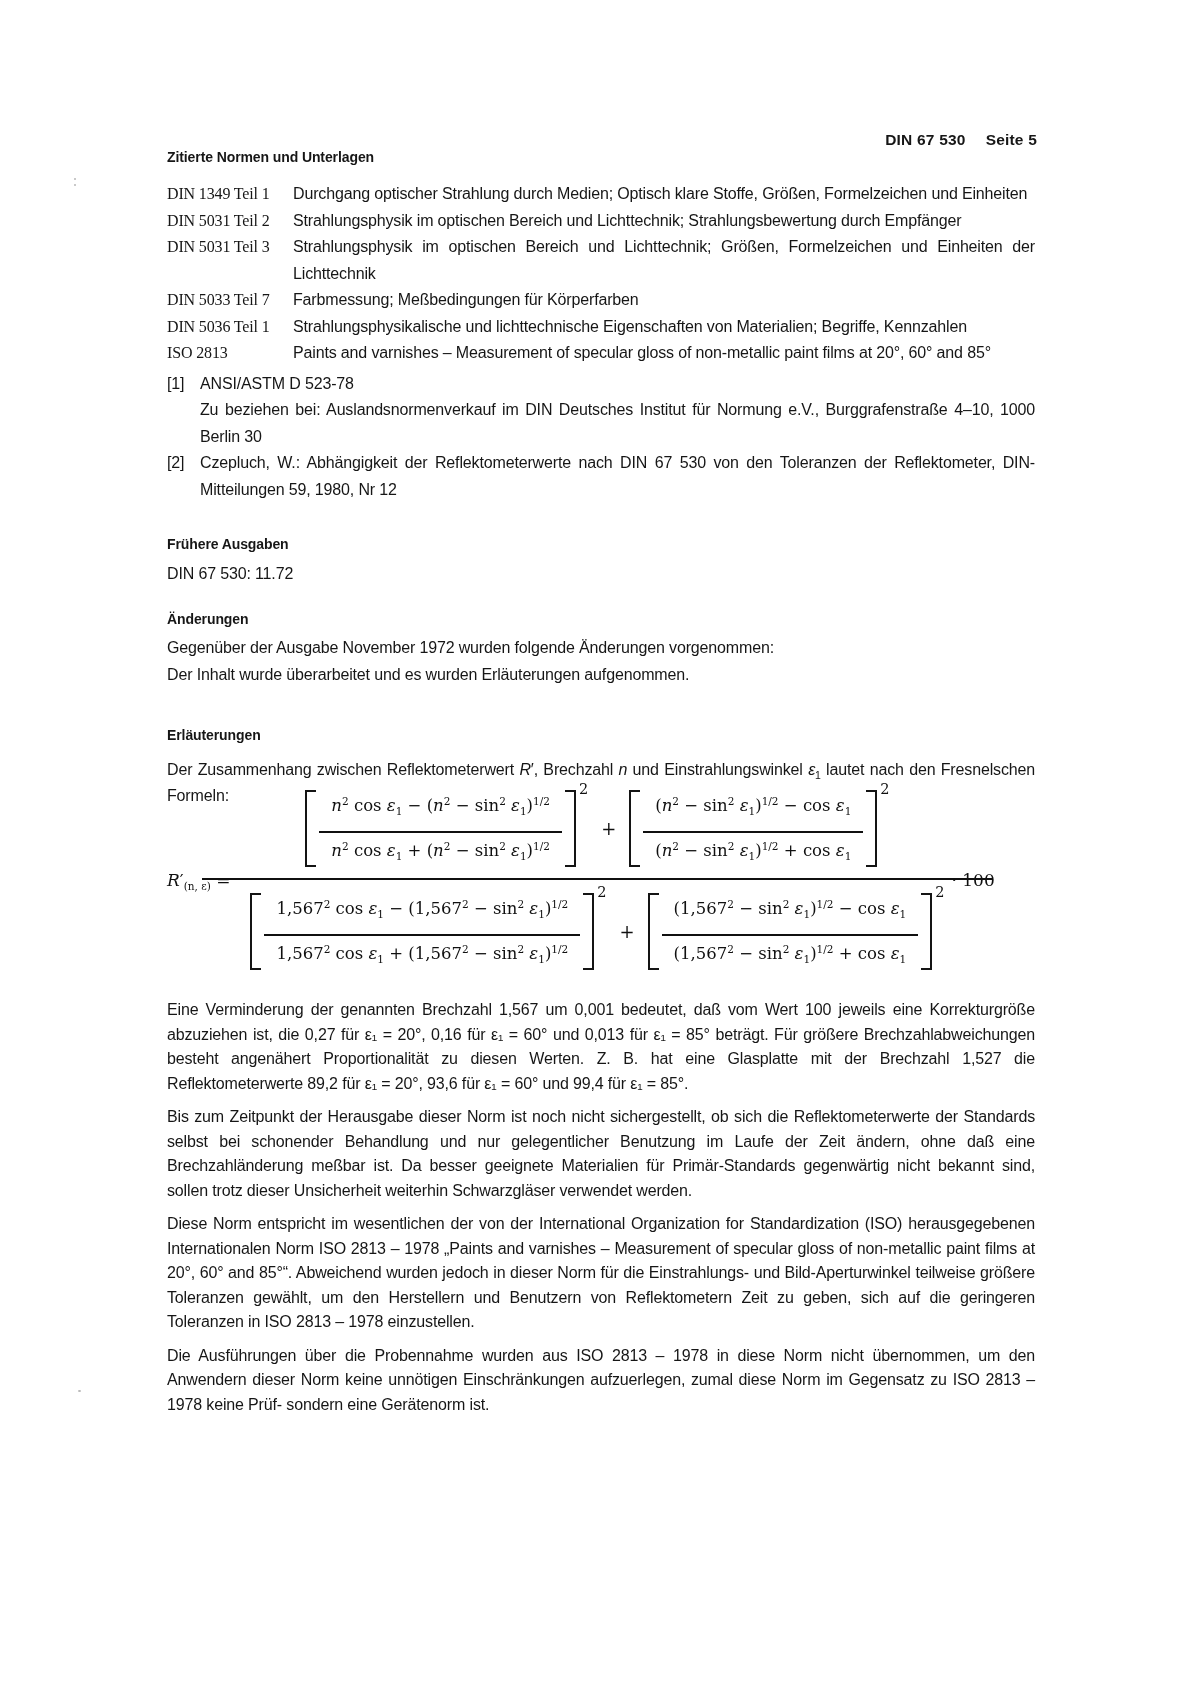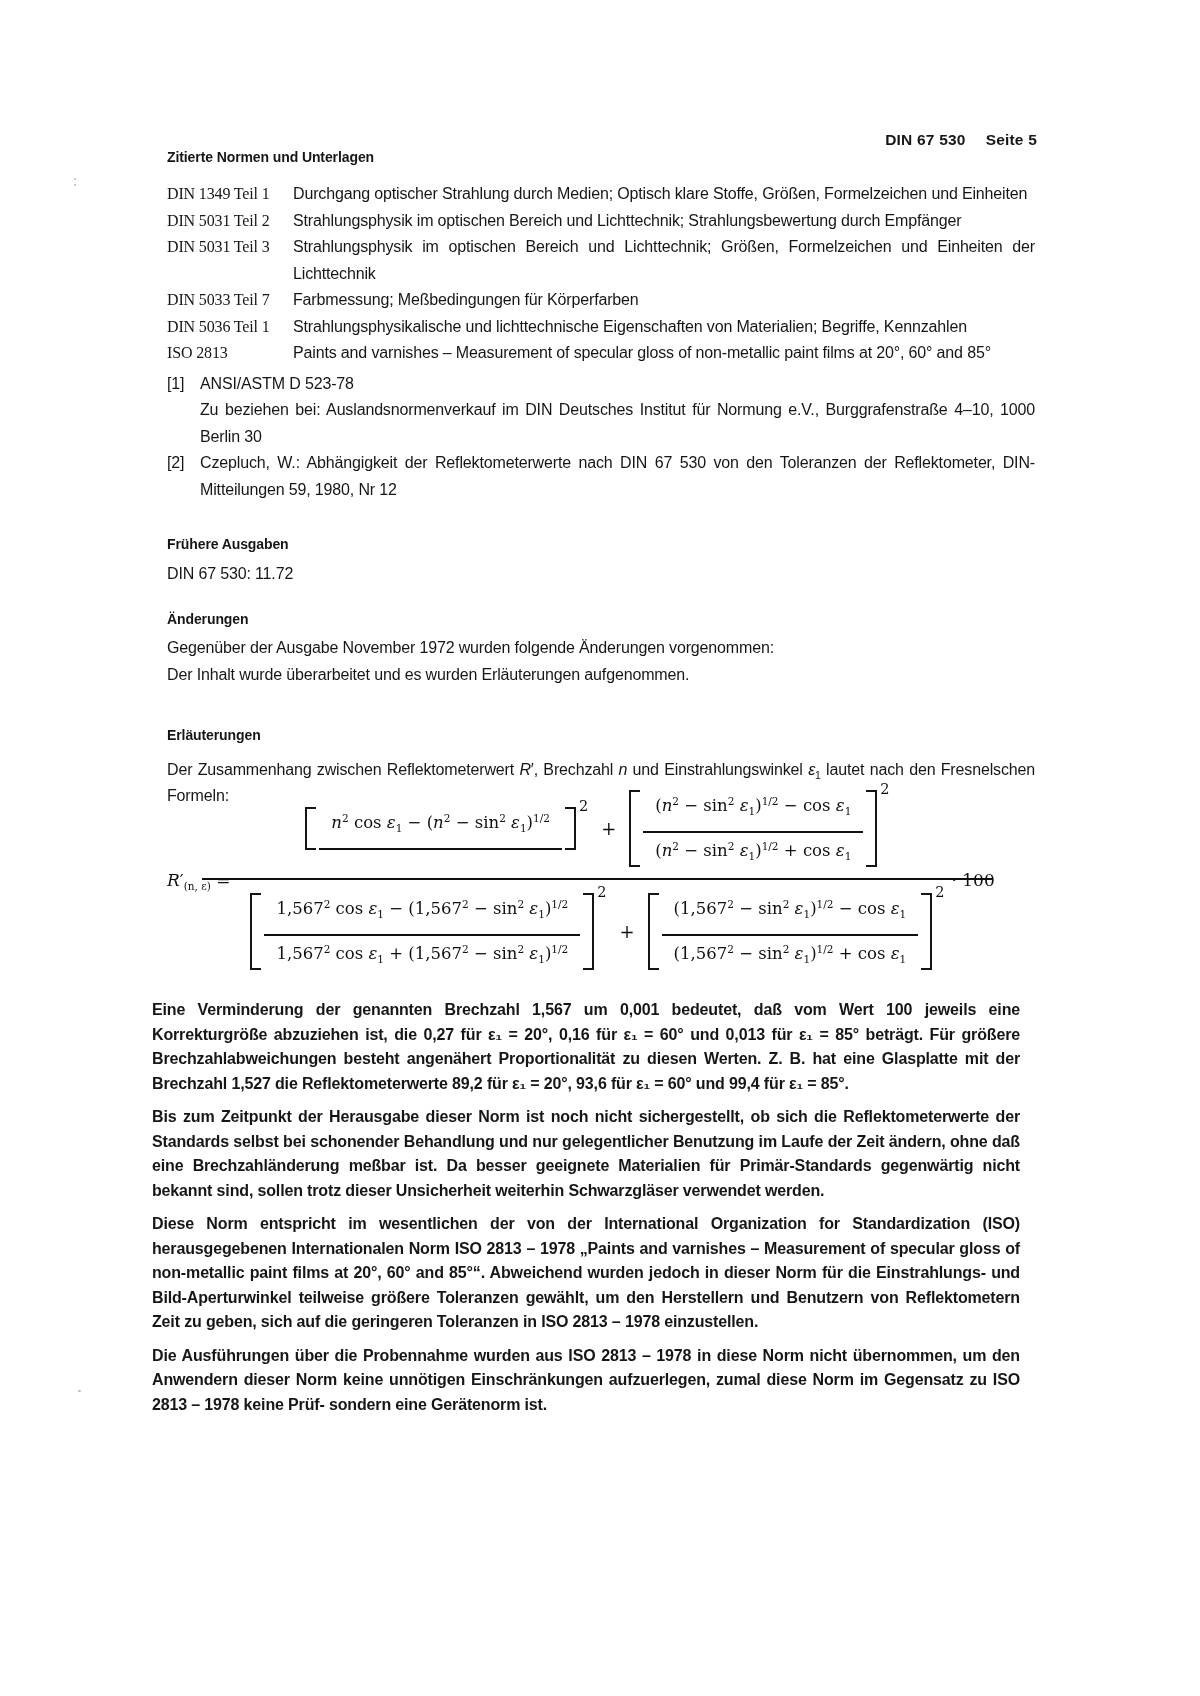--- a/index.html
+++ b/index.html
@@ -50,21 +50,21 @@
   .brR{border-left:none;margin-left:3px;}
   .brExp{align-self:flex-start;font-size:14.5px;margin:-9px 0 0 3px;}
   .plus{margin:0 11px;font-size:18px;}
   .frac{display:flex;flex-direction:column;align-items:center;}
   .frac .ft{align-self:stretch;text-align:center;border-bottom:2px solid #101010;padding:4px 12px 13px;line-height:24px;white-space:nowrap;}
   .frac .fb{align-self:stretch;text-align:center;padding:6px 12px 4px;line-height:24px;white-space:nowrap;}
   .formula i{font-style:italic;}
   sup{font-size:10.5px;line-height:0;vertical-align:6px;}
   sub{font-size:10.5px;line-height:0;vertical-align:-4px;}
   
-  .paras{position:absolute;top:998px;left:152px;width:868px;font-weight:bold;}
+  .paras{position:absolute;top:998px;left:167px;width:868px;}
   .para{font-size:16px;line-height:24.5px;text-align:justify;margin:0 0 9px;letter-spacing:-.15px;}
   
   .speck{position:absolute;background:#606060;opacity:.45;border-radius:50%;}
   #sp1{left:74px;top:178px;width:2px;height:2px;}
   #sp2{left:74px;top:184px;width:2px;height:2px;}
   #sp3{left:78px;top:1390px;width:3px;height:2px;}
 </style>
 </head>
 <body>
 
@@ -130,20 +130,21 @@
 </section>
 
 <div class="formula">
   <span class="flhs"><i>R</i>′<sub>(n, ε)</sub> =</span>
   <div class="bigfrac">
     <div class="fline">
       <span class="brgroup">
         <span class="brL"></span>
         <span class="frac">
           <span class="ft"><i>n</i><sup>2</sup> cos <i>ε</i><sub>1</sub> − (<i>n</i><sup>2</sup> − sin<sup>2</sup> <i>ε</i><sub>1</sub>)<sup>1/2</sup></span>
+          <span class="fb"><i>n</i><sup>2</sup> cos <i>ε</i><sub>1</sub> + (<i>n</i><sup>2</sup> − sin<sup>2</sup> <i>ε</i><sub>1</sub>)<sup>1/2</sup></span>
         </span>
         <span class="brR"></span>
         <span class="brExp">2</span>
       </span>
       <span class="plus">+</span>
       <span class="brgroup">
         <span class="brL"></span>
         <span class="frac">
           <span class="ft">(<i>n</i><sup>2</sup> − sin<sup>2</sup> <i>ε</i><sub>1</sub>)<sup>1/2</sup> − cos <i>ε</i><sub>1</sub></span>
           <span class="fb">(<i>n</i><sup>2</sup> − sin<sup>2</sup> <i>ε</i><sub>1</sub>)<sup>1/2</sup> + cos <i>ε</i><sub>1</sub></span>

